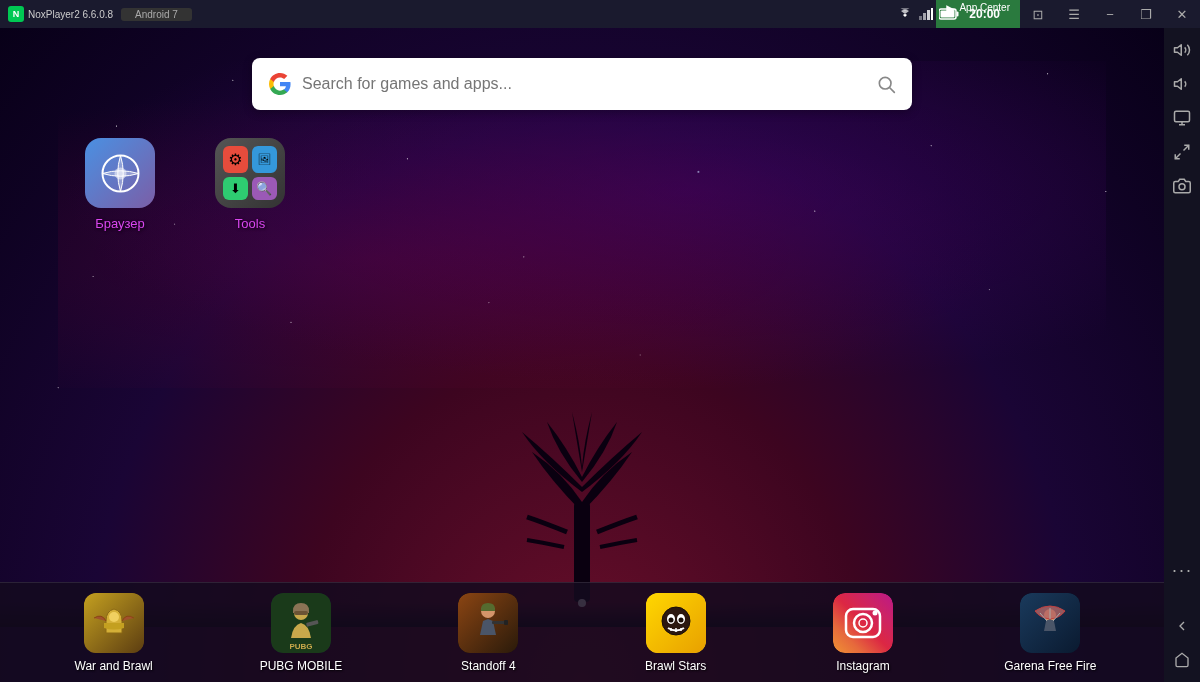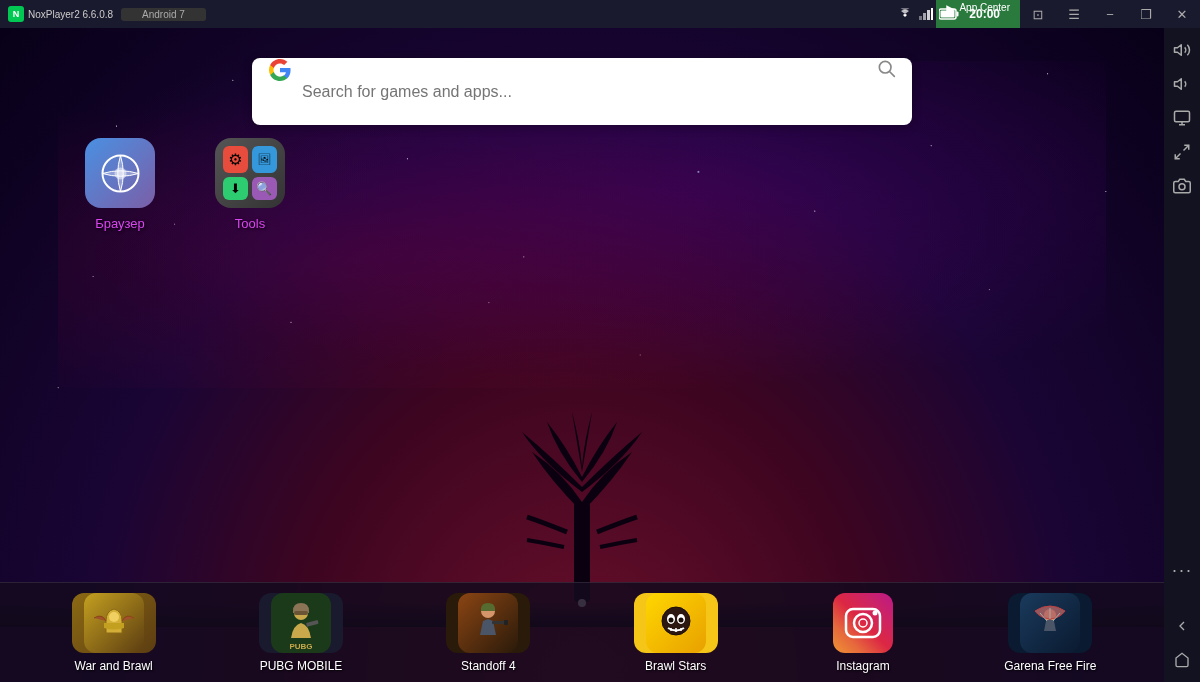--- a/index.html
+++ b/index.html
@@ -37,21 +37,21 @@
     }
     #titlebar-appname {
       color: #ccc;
       font-size: 10px;
     }
     #titlebar-android {
       color: #aaa;
       font-size: 10px;
       margin-left: 4px;
       background: #333;
-      padding: 1px 21px;
+      padding: 1px 14px;
       border-radius: 3px;
     }
     #titlebar-appcenter {
       margin-left: auto;
       background: #2a7a3e;
       color: #fff;
       font-size: 10px;
       padding: 2px 10px;
       display: flex; align-items: flex-start; gap: 4px;
       height: 100%;
@@ -165,24 +165,25 @@
       border-radius: 50%;
     }
 
     
     #search-bar {
       position: absolute;
       top: 30px;
       left: 50%;
       transform: translateX(-50%);
       width: 660px;
-      height: 67px;
+      height: 52px;
       background: white;
       border-radius: 8px;
       display: flex;
+      align-items: center;
       padding: 0 16px;
       gap: 10px;
       box-shadow: 0 2px 10px rgba(0,0,0,0.3);
     }
     #search-input-field {
       flex: 1;
       border: none;
       outline: none;
       font-size: 16px;
       color: #555;
@@ -258,21 +259,21 @@
 
     .taskbar-item {
       display: flex;
       flex-direction: column;
       align-items: center;
       gap: 6px;
       cursor: pointer;
       width: 110px;
     }
     .taskbar-icon {
-      width: 84px; height: 60px;
+      width: 60px; height: 60px;
       border-radius: 12px;
       overflow: hidden;
       display: flex; align-items: center; justify-content: center;
     }
     .taskbar-label {
       color: white;
       font-size: 12px;
       text-align: center;
       text-shadow: 1px 1px 2px rgba(0,0,0,0.9);
     }

